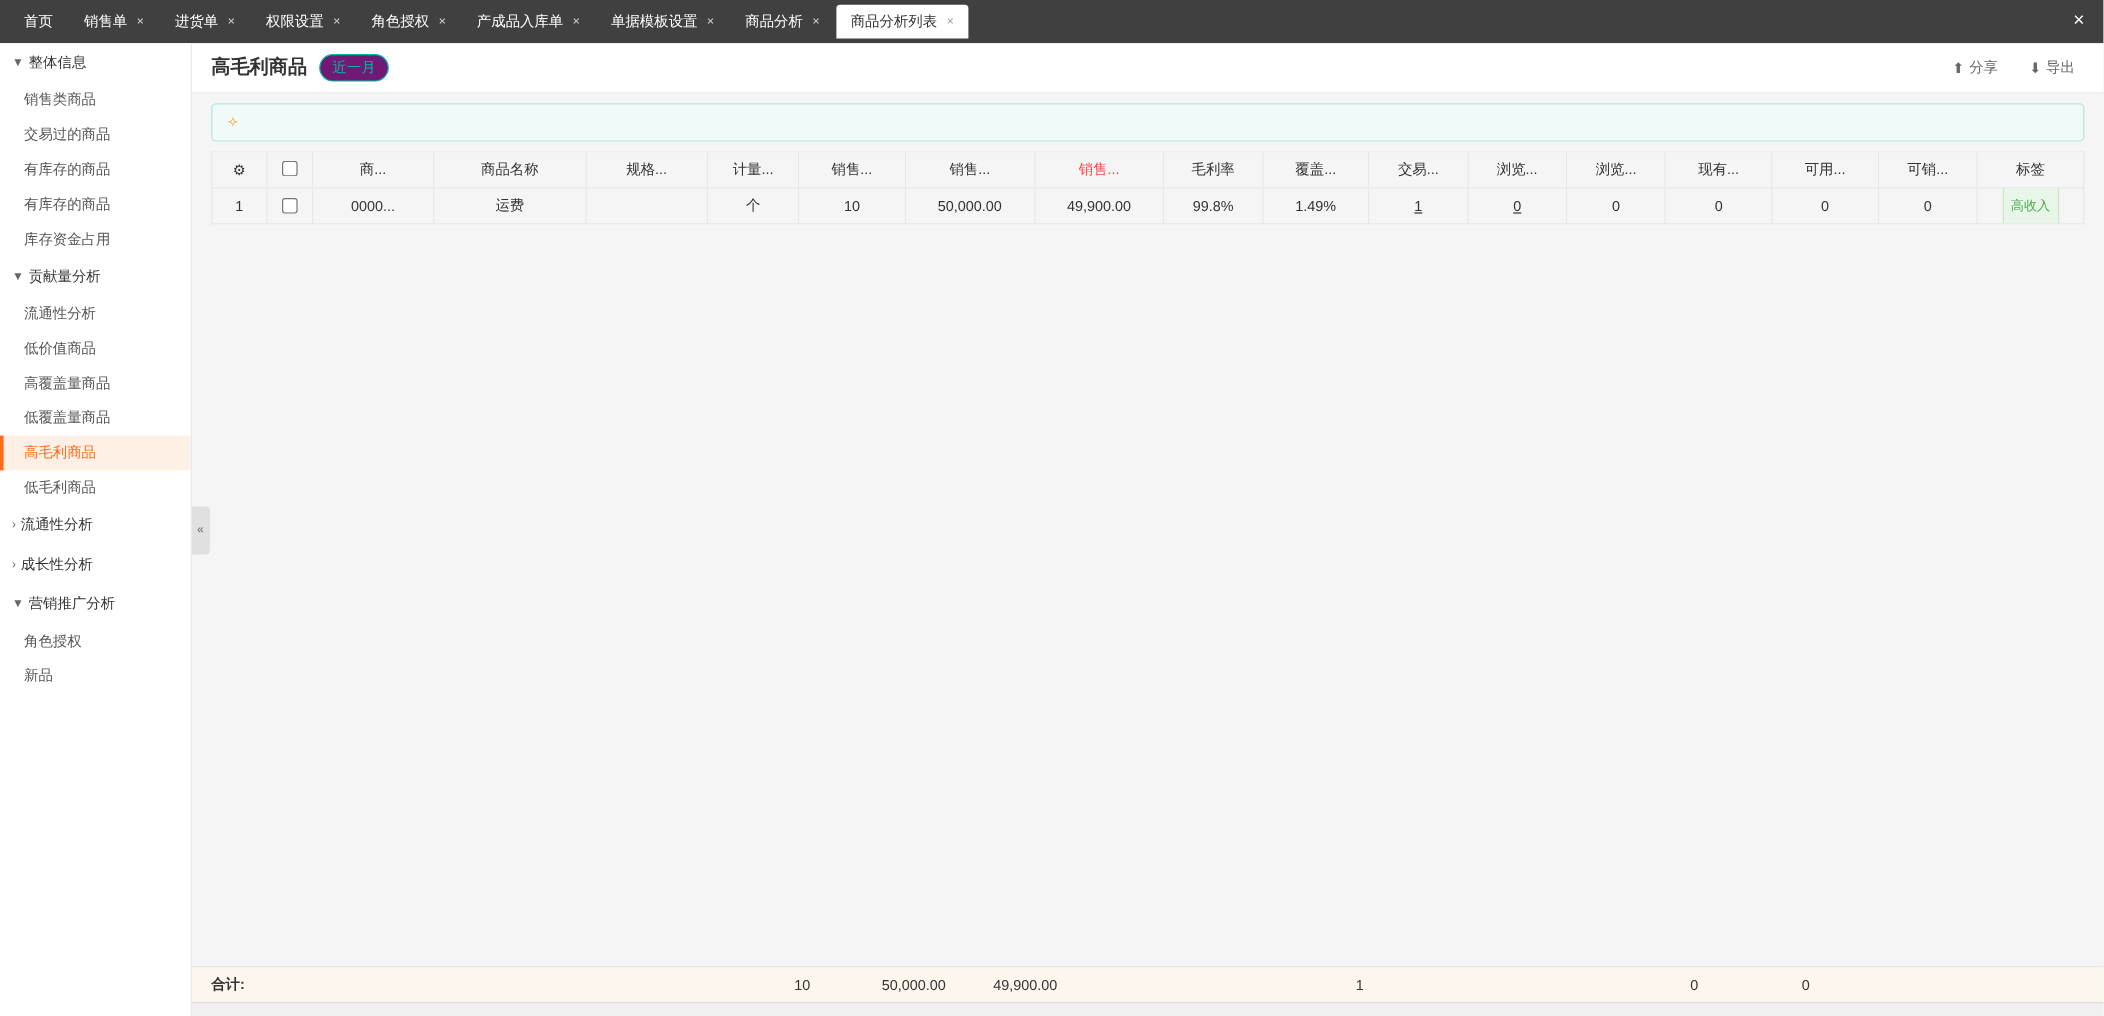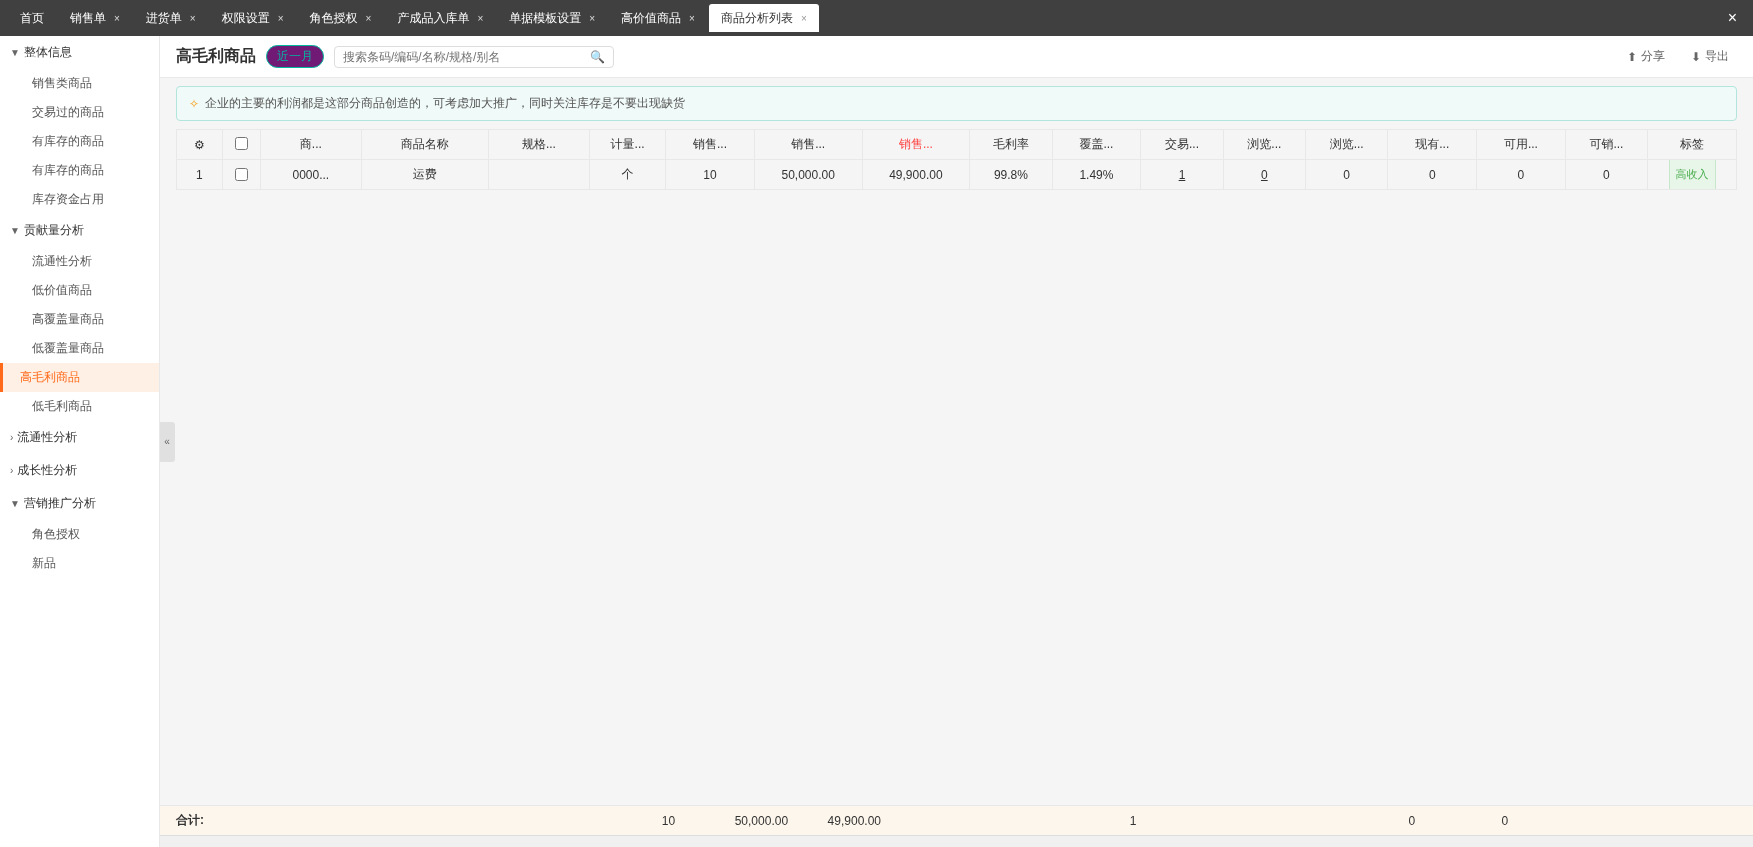--- a/index.html
+++ b/index.html
@@ -60,21 +60,21 @@
     .sidebar-section-header {
       display: flex;
       align-items: center;
       padding: 8px 10px;
       cursor: pointer;
       color: #333;
       font-weight: 500;
     }
     .sidebar-section-header .arrow { margin-right: 4px; font-size: 10px; color: #666; }
     .sidebar-item {
-      padding: 6px 10px 6px 32px;
+      padding: 6px 10px 6px 20px;
       cursor: pointer;
       color: #555;
       white-space: nowrap;
     }
     .sidebar-item.active {
       background: #fff0e6;
       color: #ff6b1a;
       border-left: 3px solid #ff6b1a;
       padding-left: 17px;
     }
@@ -286,21 +286,21 @@
   </div>
   <div class="nav-item">
     <span>产成品入库单</span>
     <span class="close-x">×</span>
   </div>
   <div class="nav-item">
     <span>单据模板设置</span>
     <span class="close-x">×</span>
   </div>
   <div class="nav-item">
-    <span>高价值商品</span>
+    <span>商品分析</span>
     <span class="close-x">×</span>
   </div>
   <div class="nav-item active">
     <span>商品分析列表</span>
     <span class="close-x">×</span>
   </div>
   <div class="spacer"></div>
   <div class="window-close">×</div>
 </div>
 
@@ -373,38 +373,33 @@
     </div>
   </div>
 
   <div class="content-area">
 
     <div class="collapse-btn">«</div>
 
     <div class="content-header">
       <span class="page-title">高毛利商品</span>
       <button class="filter-btn">近一月</button>
-      <div class="search-box">
-        <input type="text" placeholder="搜索条码/编码/名称/规格/别名" style="">
-        <span style="color:#999; cursor:pointer;">🔍</span>
-      </div>
       <div class="spacer"></div>
       <div class="action-btn">
         <span>⬆</span>
         <span>分享</span>
       </div>
       <div class="action-btn">
         <span>⬇</span>
         <span>导出</span>
       </div>
     </div>
 
     <div class="info-banner">
       <span class="tip-icon">✧</span>
-      <span>企业的主要的利润都是这部分商品创造的，可考虑加大推广，同时关注库存是不要出现缺货</span>
     </div>
 
     <div class="table-container">
       <table class="data-table">
         <colgroup>
           <col class="col-num">
           <col class="col-check">
           <col class="col-code">
           <col class="col-name">
           <col class="col-spec">

